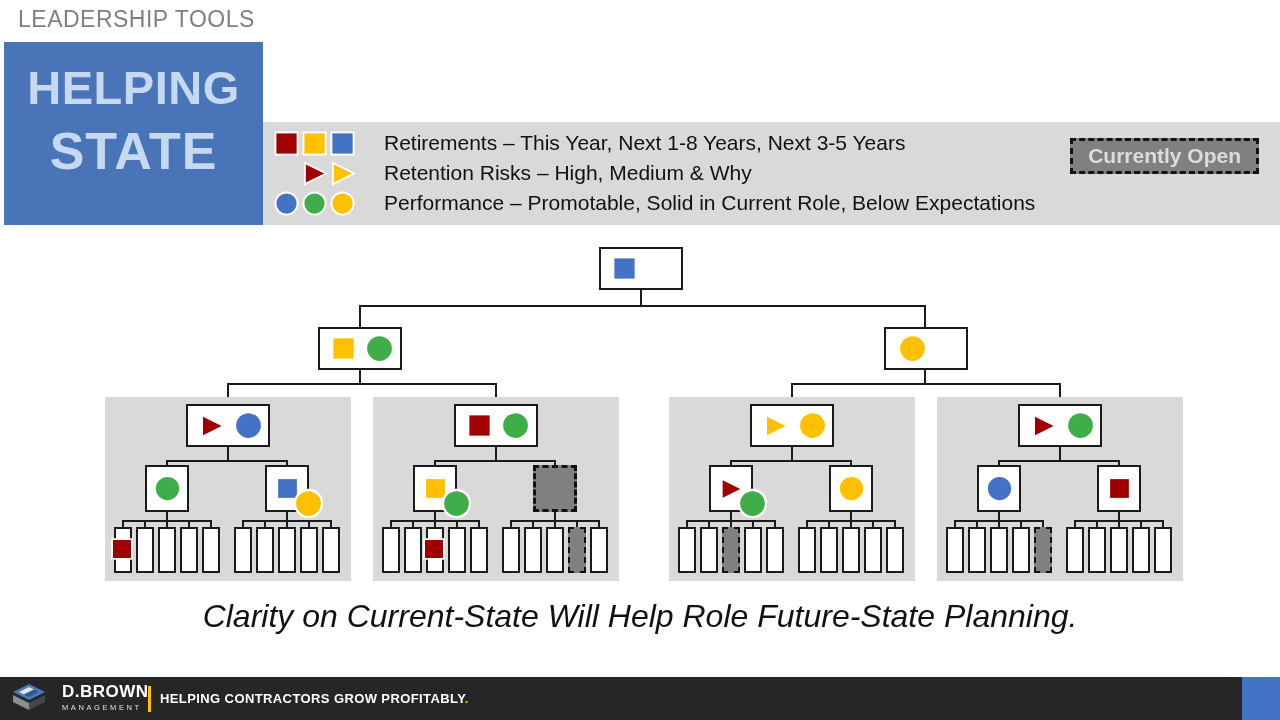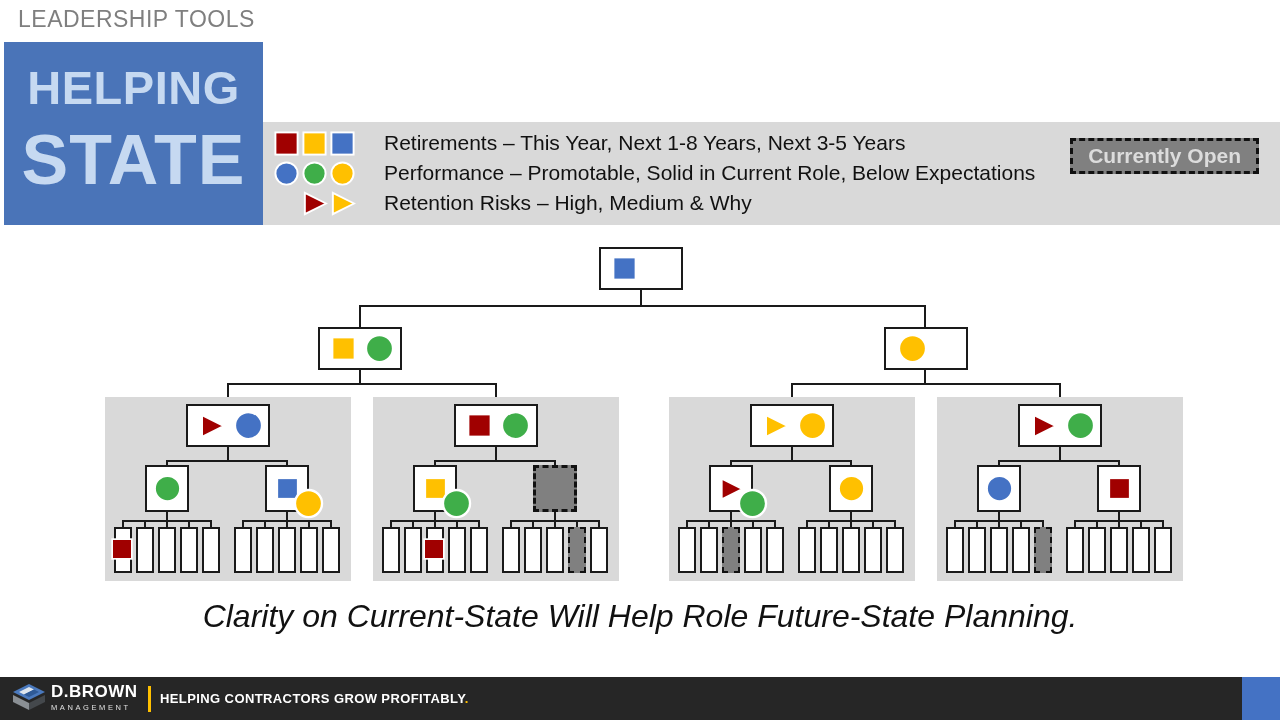--- a/index.html
+++ b/index.html
@@ -2,21 +2,21 @@
 <html><head>
 <meta charset="utf-8">
 <style>
   html,body{margin:0;padding:0;background:#fff;}
   .slide{position:relative;width:1280px;height:720px;background:#ffffff;overflow:hidden;
          font-family:"Liberation Sans",sans-serif;}
   .eyebrow{position:absolute;left:18px;top:6px;font-size:23px;color:#7f7f7f;letter-spacing:.5px;}
   .state-box{position:absolute;left:4px;top:42px;width:259px;height:183px;background:#4A74B8;
              color:#C6D9F1;font-weight:bold;text-align:center;}
   .state-line1{font-size:47px;line-height:1.0;margin-top:22px;letter-spacing:0.5px;}
-  .state-line2{font-size:70px;line-height:1.0;margin-top:14px;letter-spacing:1px;}
+  .state-line2{font-size:52px;line-height:1.0;margin-top:14px;letter-spacing:1px;}
   .title-bar{position:absolute;left:263px;top:42px;width:1017px;height:80px;background:#000;
              color:#fff;display:flex;align-items:center;box-sizing:border-box;padding-left:15px;
              font-size:38px;font-weight:bold;}
   .legend-bar{position:absolute;left:263px;top:122px;width:1017px;height:103px;background:#D9D9D9;}
   .legend-rows{position:absolute;left:3px;top:6px;}
   .legend-row{display:flex;align-items:center;height:30px;}
   .legend-icons{width:90px;display:flex;justify-content:flex-end;align-items:center;gap:1px;}
   .legend-icons svg{display:block;}
   .legend-text{margin-left:28px;font-size:21px;color:#111;white-space:nowrap;}
   .badge{position:absolute;right:21px;top:16px;background:#808080;border:3px dashed #111;
@@ -32,21 +32,21 @@
   .lead.open{background:#808080;border:3px dashed #111;}
   .overlay{position:absolute;right:-18px;bottom:-14px;}
   .worker{position:absolute;width:18px;height:46px;background:#fff;border:2px solid #1a1a1a;
           box-sizing:border-box;}
   .worker.open{background:#808080;border:2px dashed #111;}
   .wbadge{position:absolute;left:-6px;top:8px;}
   .caption{position:absolute;left:0;top:598px;width:1280px;text-align:center;font-size:32px;
            font-style:italic;color:#111;}
   .footer{position:absolute;left:0;top:677px;width:1280px;height:43px;background:#262626;}
   .logo-icon{position:absolute;left:12px;top:5px;}
-  .logo-text{position:absolute;left:51px;top:6px;color:#fff;}
+  .logo-text{position:absolute;left:62px;top:6px;color:#fff;}
   .logo-name{font-size:17px;font-weight:800;letter-spacing:.5px;line-height:1.05;}
   .logo-sub{font-size:7.5px;letter-spacing:2.6px;color:#E0E0E0;margin-top:2px;}
   .sep{position:absolute;left:148px;top:9px;width:3px;height:26px;background:#FFC000;}
   .tagline{position:absolute;left:160px;top:14px;font-size:13px;font-weight:bold;color:#fff;
            letter-spacing:.4px;}
   .tagline .dot{color:#FFC000;}
   .url{position:absolute;right:52px;top:9px;font-size:21px;color:#E7E6E6;text-decoration:none;}
   .blue-block{position:absolute;right:0;top:0;width:38px;height:43px;background:#4472C4;}
 </style>
 </head>
@@ -74,41 +74,41 @@
             </svg>
             <svg width="27" height="27" viewBox="0 0 28 28">
               <rect x="2.5" y="2.5" width="23" height="23" fill="#4472C4" stroke="#fff" stroke-width="2"></rect>
             </svg>
           </div>
           <div class="legend-text">Retirements – This Year, Next 1-8 Years, Next 3-5 Years</div>
         </div>
         <div class="legend-row">
           <div class="legend-icons">
             <svg width="27" height="27" viewBox="0 0 28 28">
+              <polygon points="4,3 26,14 4,25" fill="#A00000" stroke="#fff" stroke-width="2"></polygon>
+            </svg>
+            <svg width="27" height="27" viewBox="0 0 28 28">
+              <polygon points="4,3 26,14 4,25" fill="#FFC000" stroke="#fff" stroke-width="2"></polygon>
+            </svg>
+          </div>
+          <div class="legend-text">Retention Risks – High, Medium &amp; Why</div>
+        </div>
+        <div class="legend-row">
+          <div class="legend-icons">
+            <svg width="27" height="27" viewBox="0 0 28 28">
               <circle cx="14" cy="14" r="11.5" fill="#4472C4" stroke="#fff" stroke-width="2"></circle>
             </svg>
             <svg width="27" height="27" viewBox="0 0 28 28">
               <circle cx="14" cy="14" r="11.5" fill="#3FAE49" stroke="#fff" stroke-width="2"></circle>
             </svg>
             <svg width="27" height="27" viewBox="0 0 28 28">
               <circle cx="14" cy="14" r="11.5" fill="#FFC000" stroke="#fff" stroke-width="2"></circle>
             </svg>
           </div>
           <div class="legend-text">Performance – Promotable, Solid in Current Role, Below Expectations</div>
-        </div>
-        <div class="legend-row">
-          <div class="legend-icons">
-            <svg width="27" height="27" viewBox="0 0 28 28">
-              <polygon points="4,3 26,14 4,25" fill="#A00000" stroke="#fff" stroke-width="2"></polygon>
-            </svg>
-            <svg width="27" height="27" viewBox="0 0 28 28">
-              <polygon points="4,3 26,14 4,25" fill="#FFC000" stroke="#fff" stroke-width="2"></polygon>
-            </svg>
-          </div>
-          <div class="legend-text">Retention Risks – High, Medium &amp; Why</div>
         </div>
       </div>
     <div class="badge">Currently Open</div>
   </div>
 
   <div class="chart" id="chart">
       <div class="node" style="left: 599px; top: 247px;">
         <svg width="27" height="27" viewBox="0 0 28 28">
           <rect x="2.5" y="2.5" width="23" height="23" fill="#4472C4" stroke="#fff" stroke-width="2"></rect>
         </svg>

